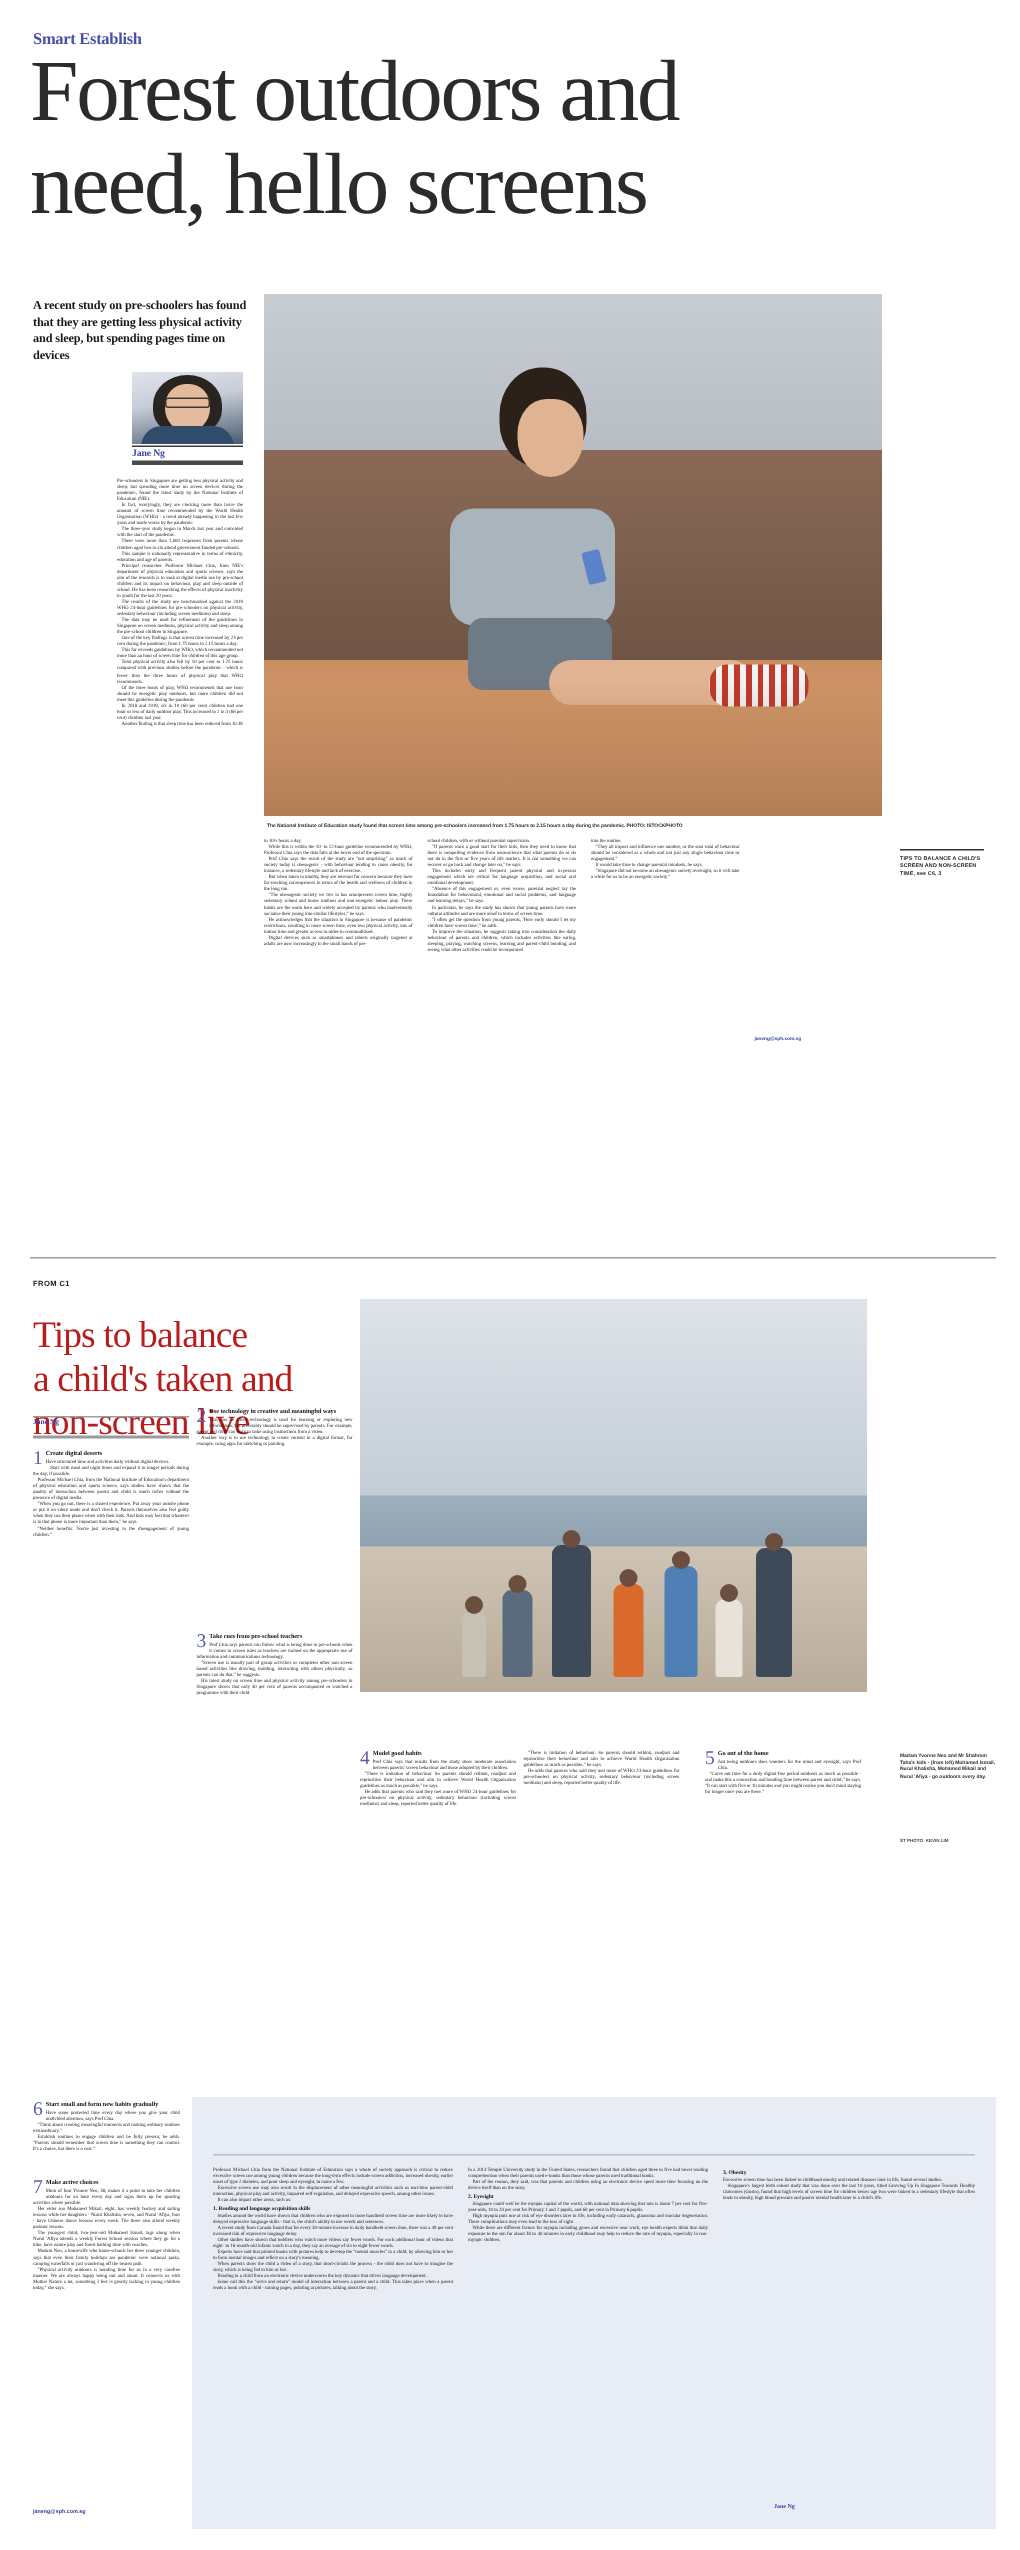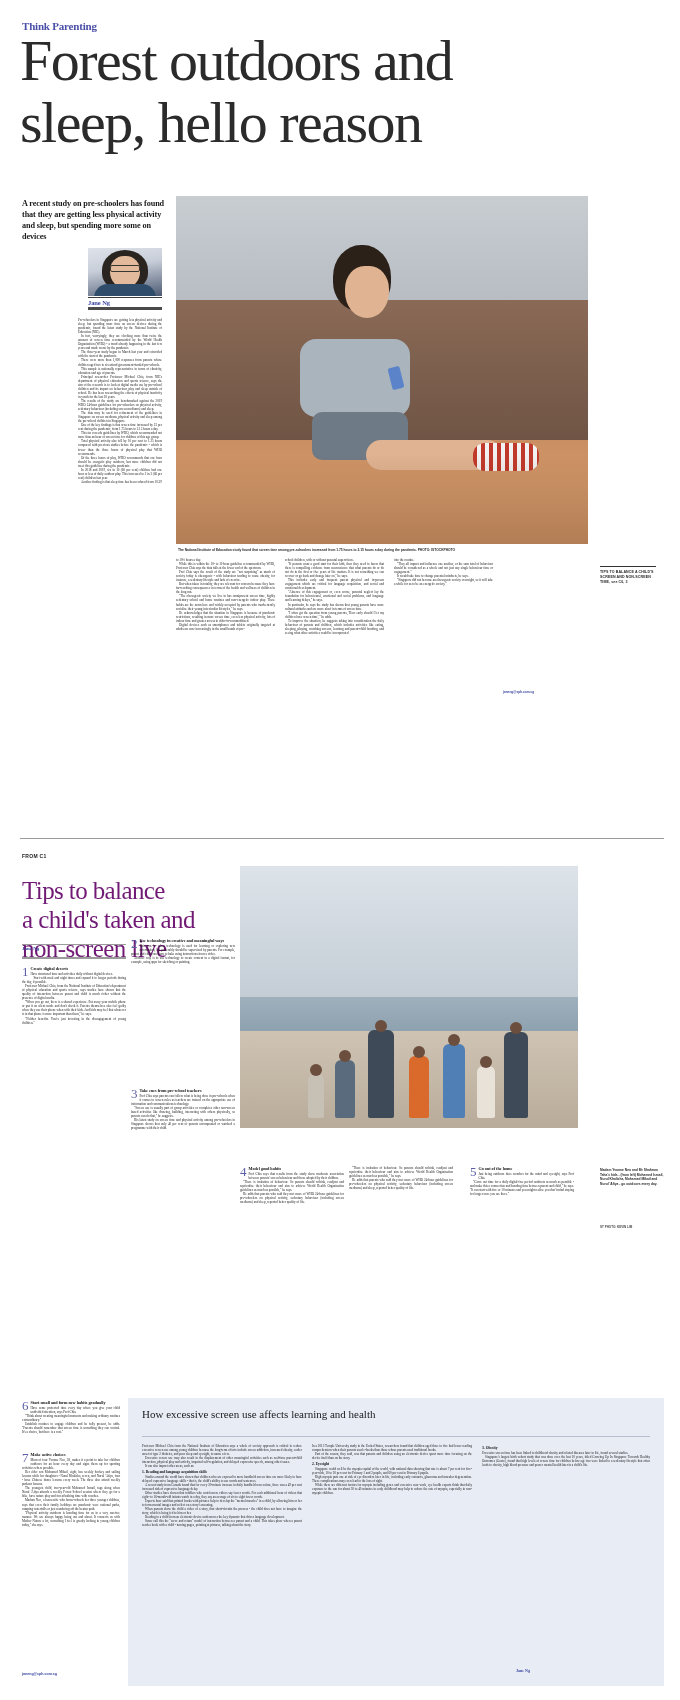--- a/index.html
+++ b/index.html
@@ -147,21 +147,21 @@
   }
   .hr-thin {
     position:absolute; height:1px; background:#9b9b9b;
   }
 
   
   .headline2 {
     position:absolute; left:22px; top:876px; width:220px;
     font-family:"Liberation Serif", serif;
     font-weight:400; font-size:25px; line-height:29px;
-    letter-spacing:-0.6px; color:#701a75;
+    letter-spacing:-0.6px; color:#b91c1c;
   }
   .headline2 span { display:block; }
 
   
   .groupphoto {
     position:absolute; left:240px; top:866px; width:338px; height:262px;
     background:#cfd6dd; overflow:hidden;
   }
   .gp-sky { position:absolute; left:0; top:0; width:100%; height:52%;
     background:linear-gradient(180deg,#dde3e9 0%, #c3ccd5 100%); }
@@ -235,28 +235,28 @@
     position:absolute; left:516px; top:1668px;
     font-family:"Liberation Serif", serif;
     font-weight:bold; font-size:4px; color:#3a46a0;
   }
 </style>
 </head>
 <body>
 
 <div class="page">
 
-  <div class="kicker">Think Parenting</div>
+  <div class="kicker">Smart Establish</div>
 
   <div class="headline">
     <span>Forest outdoors and</span>
-    <span>sleep, hello reason</span>
-  </div>
-
-  <div class="deck">A recent study on pre-schoolers has found that they are getting less physical activity and sleep, but spending more some on devices</div>
+    <span>need, hello screens</span>
+  </div>
+
+  <div class="deck">A recent study on pre-schoolers has found that they are getting less physical activity and sleep, but spending pages time on devices</div>
 
   <div class="portrait">
     <div class="hair"></div>
     <div class="face"></div>
     <div class="glasses"></div>
     <div class="body"></div>
   </div>
   <div class="byline-rule-top"></div>
   <div class="byline-name">Jane Ng</div>
   <div class="byline-rule-bot"></div>
@@ -447,21 +447,20 @@
           <p>The youngest child, two-year-old Mohamed Ismail, tags along when Nurul 'Afiya attends a weekly Forest School session where they go for a bike, have nature play and forest bathing time with coaches.</p>
           <p>Madam Neo, a housewife who home-schools her three younger children, says that even their family holidays are pandemic were national parks, camping waterfalls or just wandering off the beaten path.</p>
           <p>"Physical activity outdoors is bonding time for us in a very carefree manner. We are always happy being out and about. It connects us with Mother Nature a lot, something I feel is greatly lacking in young children today," she says.</p>
         </div>
       </div>
     </div>
 
   <div class="bottom-mail">janeng@sph.com.sg</div>
 
   <div class="infobox"></div>
-  <div class="infobox-title">How excessive screen use affects learning and health</div>
   <div class="hr-thin" style="left:142px; top:1436px; width:508px; background:#b6bdcd;"></div>
 
   <div class="col" style="left:142px; top:1444px; width:160px;">
       <p class="first">Professor Michael Chia from the National Institute of Education says a whole of society approach is critical to reduce excessive screen use among young children because the long-term effects include screen addiction, increased obesity, earlier onset of type 2 diabetes, and poor sleep and eyesight, to name a few.</p>
       <p>Excessive screen use may also result in the displacement of other meaningful activities such as real-time parent-child interaction, physical play and activity, impaired self-regulation, and delayed expressive speech, among other issues.</p>
       <p>It can also impact other areas, such as:</p>
       <div class="sub-head">1. Reading and language acquisition skills</div>
       <p>Studies around the world have shown that children who are exposed to more handheld screen time are more likely to have delayed expressive language skills - that is, the child's ability to use words and sentences.</p>
       <p>A recent study from Canada found that for every 30-minute increase in daily handheld screen time, there was a 49 per cent increased risk of expressive language delay.</p>
       <p>Other studies have shown that toddlers who watch more videos say fewer words. For each additional hour of videos that eight- to 16-month-old infants watch in a day, they say an average of six to eight fewer words.</p>

